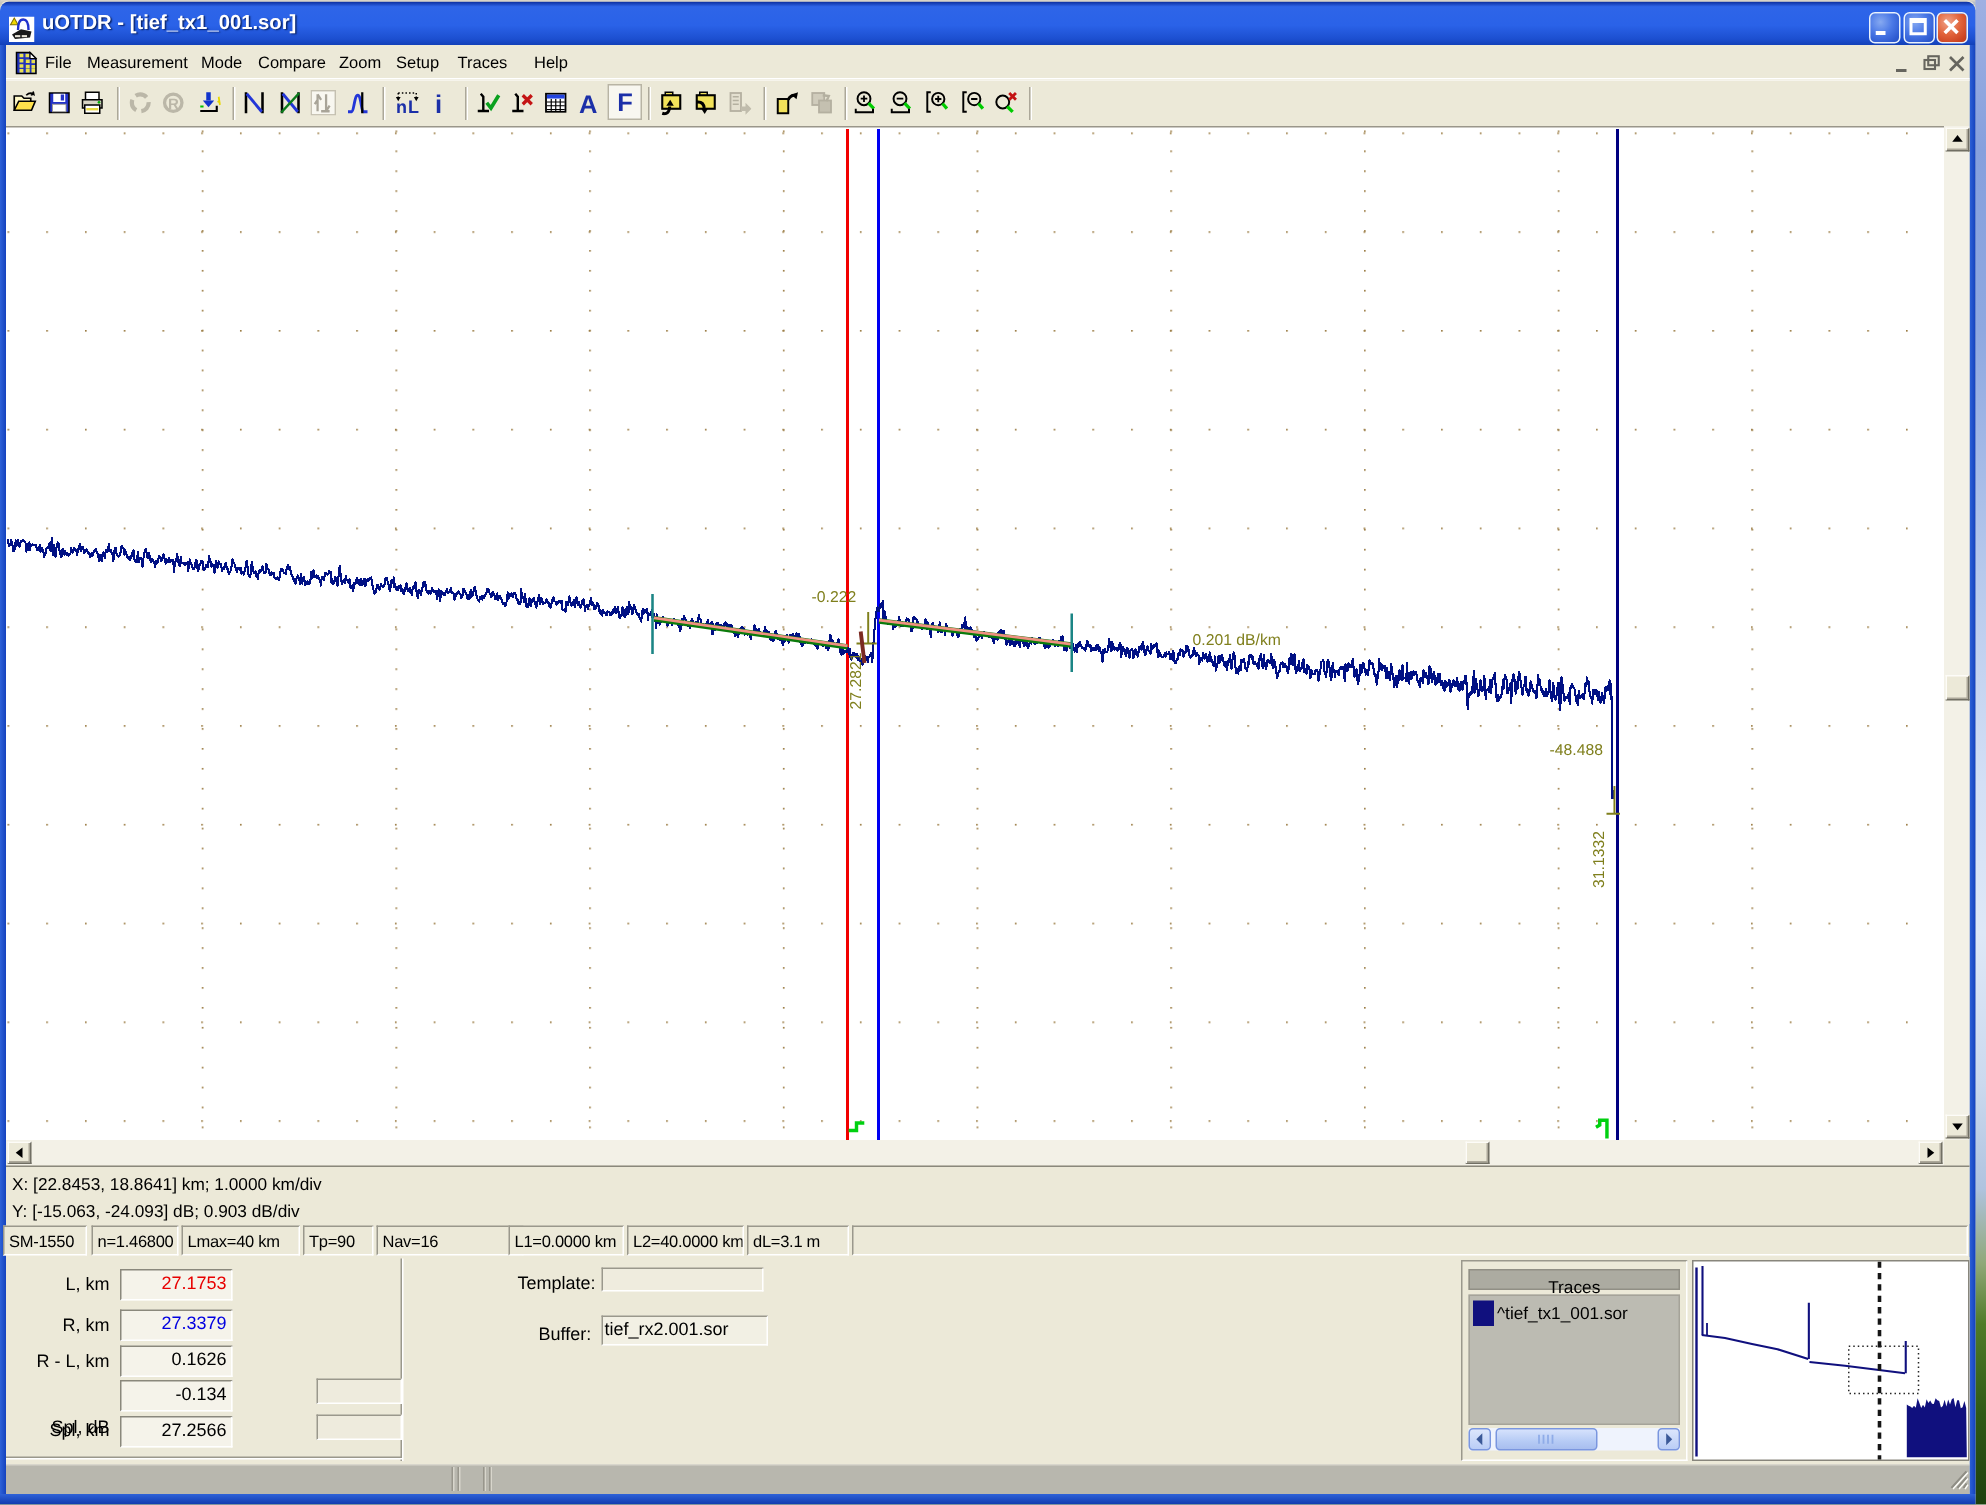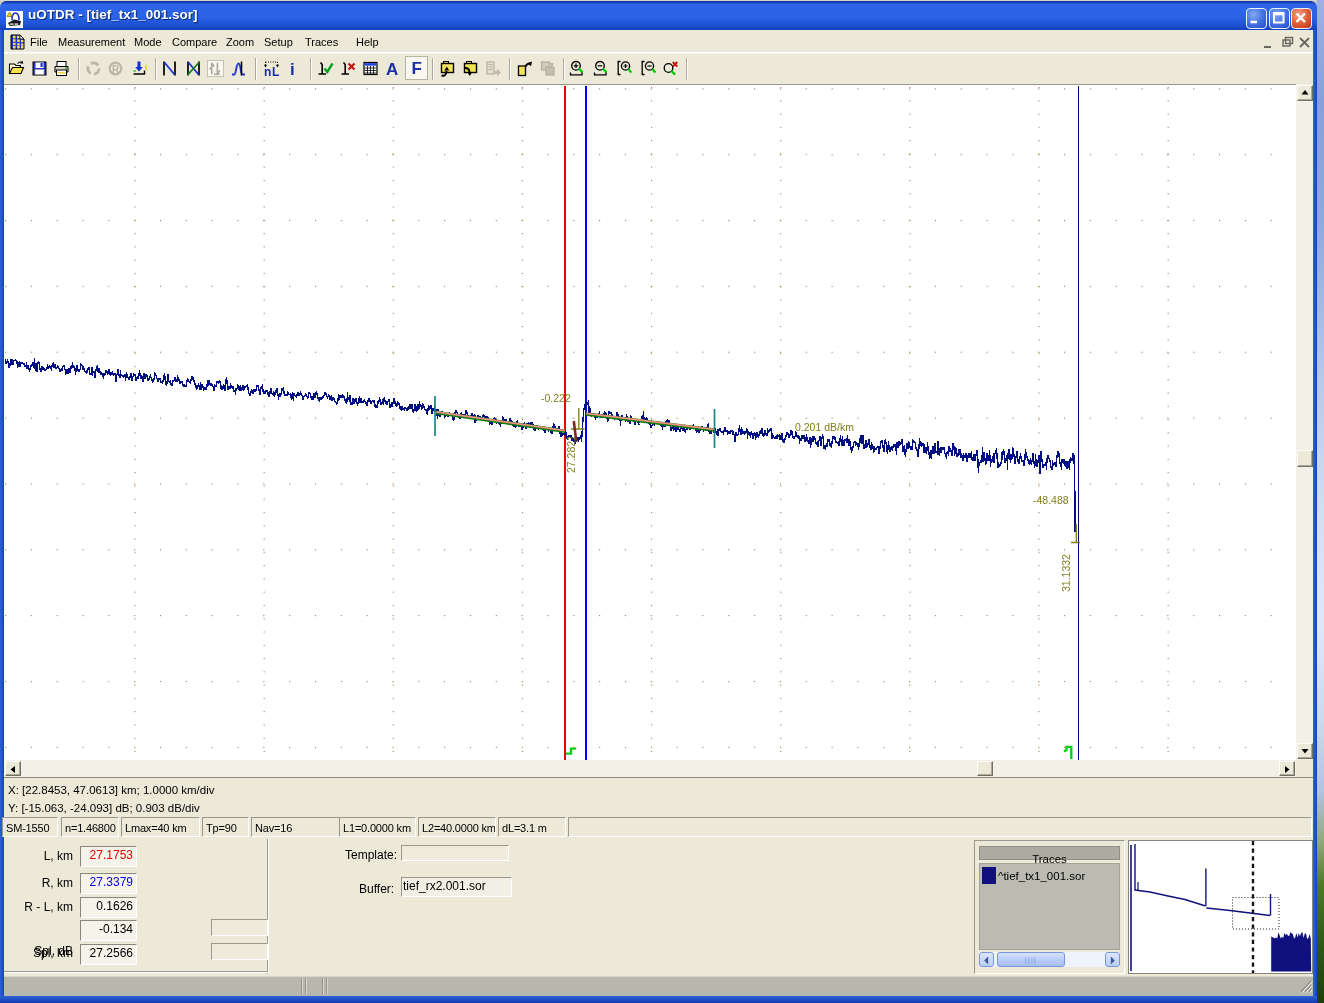--- a/index.html
+++ b/index.html
@@ -21,21 +21,21 @@
 #chart{position:absolute;left:4px;top:84px;width:1292px;height:676px;background:#fff;border-top:1px solid #9A968A}
 .oliv{position:absolute;color:#7F7F1C;font-size:10.5px;white-space:nowrap;z-index:5}
 .olivv{transform-origin:0 0;transform:rotate(-90deg);line-height:10px}
 .vsb{position:absolute;left:1296px;top:84px;width:17px;height:676px;background:#F3F1E7}
 .hsb{position:absolute;left:4px;top:760px;width:1292px;height:17px;background:#F3F1E7}
 .sbtn{position:absolute;background:#ECE9D8;border:1px solid #FDFCF8;border-right-color:#716F64;border-bottom-color:#716F64;box-shadow:inset -1px -1px 0 #ACA899}
 #statxy{position:absolute;left:4px;top:777px;width:1309px;height:39px;background:#ECE9D8;border-top:1px solid #8A887C;font-size:11.5px;color:#000}
 .pseg{position:absolute;top:817px;height:20px;border:1px solid #9A988C;border-bottom-color:#fff;border-right-color:#fff;font-size:11px;letter-spacing:-0.18px;color:#000;padding:4px 16px 0 3px;background:#ECE9D8;white-space:nowrap;overflow:hidden}
 #botpan{position:absolute;left:4px;top:838px;width:1309px;height:138px;background:#ECE9D8}
 .flabel{position:absolute;font-size:12px;color:#000;text-align:right;width:66px}
-.fbox{position:absolute;left:80px;width:57px;height:16px;background:#F5F3EA;border:1px solid #8A887C;border-bottom-color:#fff;border-right-color:#fff;font-size:12px;text-align:right;padding:1px 3px 18px 0}
+.fbox{position:absolute;left:80px;width:75px;height:16px;background:#F5F3EA;border:1px solid #8A887C;border-bottom-color:#fff;border-right-color:#fff;font-size:12px;text-align:right;padding:1px 3px 18px 0}
 .ebox{position:absolute;background:#EEEBDD;border:1px solid #9A988C;border-bottom-color:#fff;border-right-color:#fff}
 #statbar{position:absolute;left:4px;top:976px;width:1309px;height:20px;background:#B8B7AE;border-top:1px solid #D8D6CC}
 .sdiv{position:absolute;top:978px;width:2px;height:16px;border-left:1px solid #98968C;border-right:1px solid #D8D6CC}
 #traces{position:absolute;left:974px;top:840px;width:151px;height:134px;background:#ECE9D8;border:1px solid #fff;border-top-color:#9A988C;border-left-color:#9A988C}
 #thumbbox{position:absolute;left:1128px;top:840px;width:185px;height:134px;background:#fff;border:1px solid #88867C}
 text{font-family:"Liberation Sans",sans-serif}
 </style></head>
 <body>
 <div class="abs" style="left:0;top:0;width:10px;height:10px;background:#C9C8C0"></div>
 <div class="abs" style="left:1307px;top:0;width:10px;height:10px;background:#B9BFC9"></div>
@@ -281,21 +281,21 @@
 <div class="sbtn" style="left:5px;top:761px;width:16px;height:15px"><svg width="14" height="13" viewBox="0 0 14 13">
       <path d="M4.5 6.5 L9 3 v7 Z" fill="#000"></path>
     </svg></div>
 <div class="sbtn" style="left:1279px;top:761px;width:16px;height:15px"><svg width="14" height="13" viewBox="0 0 14 13">
       <path d="M9.5 6.5 L5 3 v7 Z" fill="#000"></path>
     </svg></div>
 <div class="sbtn" style="left:977px;top:761px;width:16px;height:15px"></div>
 <div class="abs" style="left:1296px;top:760px;width:17px;height:17px;background:#ECE9D8"></div>
 
 <div id="statxy">
-<div class="abs" style="left:4px;top:6px">X: [22.8453, 47.0613] km; 1.0000 km/div</div>
+<div class="abs" style="left:4px;top:6px">X: [22.8453, 18.8641] km; 1.0000 km/div</div>
 <div class="abs" style="left:4px;top:24px">Y: [-15.063, -24.093] dB; 0.903 dB/div</div>
 </div>
 
 <div class="pseg" style="left:2px;width:56px">SM-1550</div>
 <div class="pseg" style="left:61px;width:58px">n=1.46800</div>
 <div class="pseg" style="left:121px;width:79px">Lmax=40 km</div>
 <div class="pseg" style="left:202px;width:47px">Tp=90</div>
 <div class="pseg" style="left:251px;width:98px">Nav=16</div>
 <div class="pseg" style="left:339px;width:77px">L1=0.0000 km</div>
 <div class="pseg" style="left:418px;width:78px">L2=40.0000 km</div>

